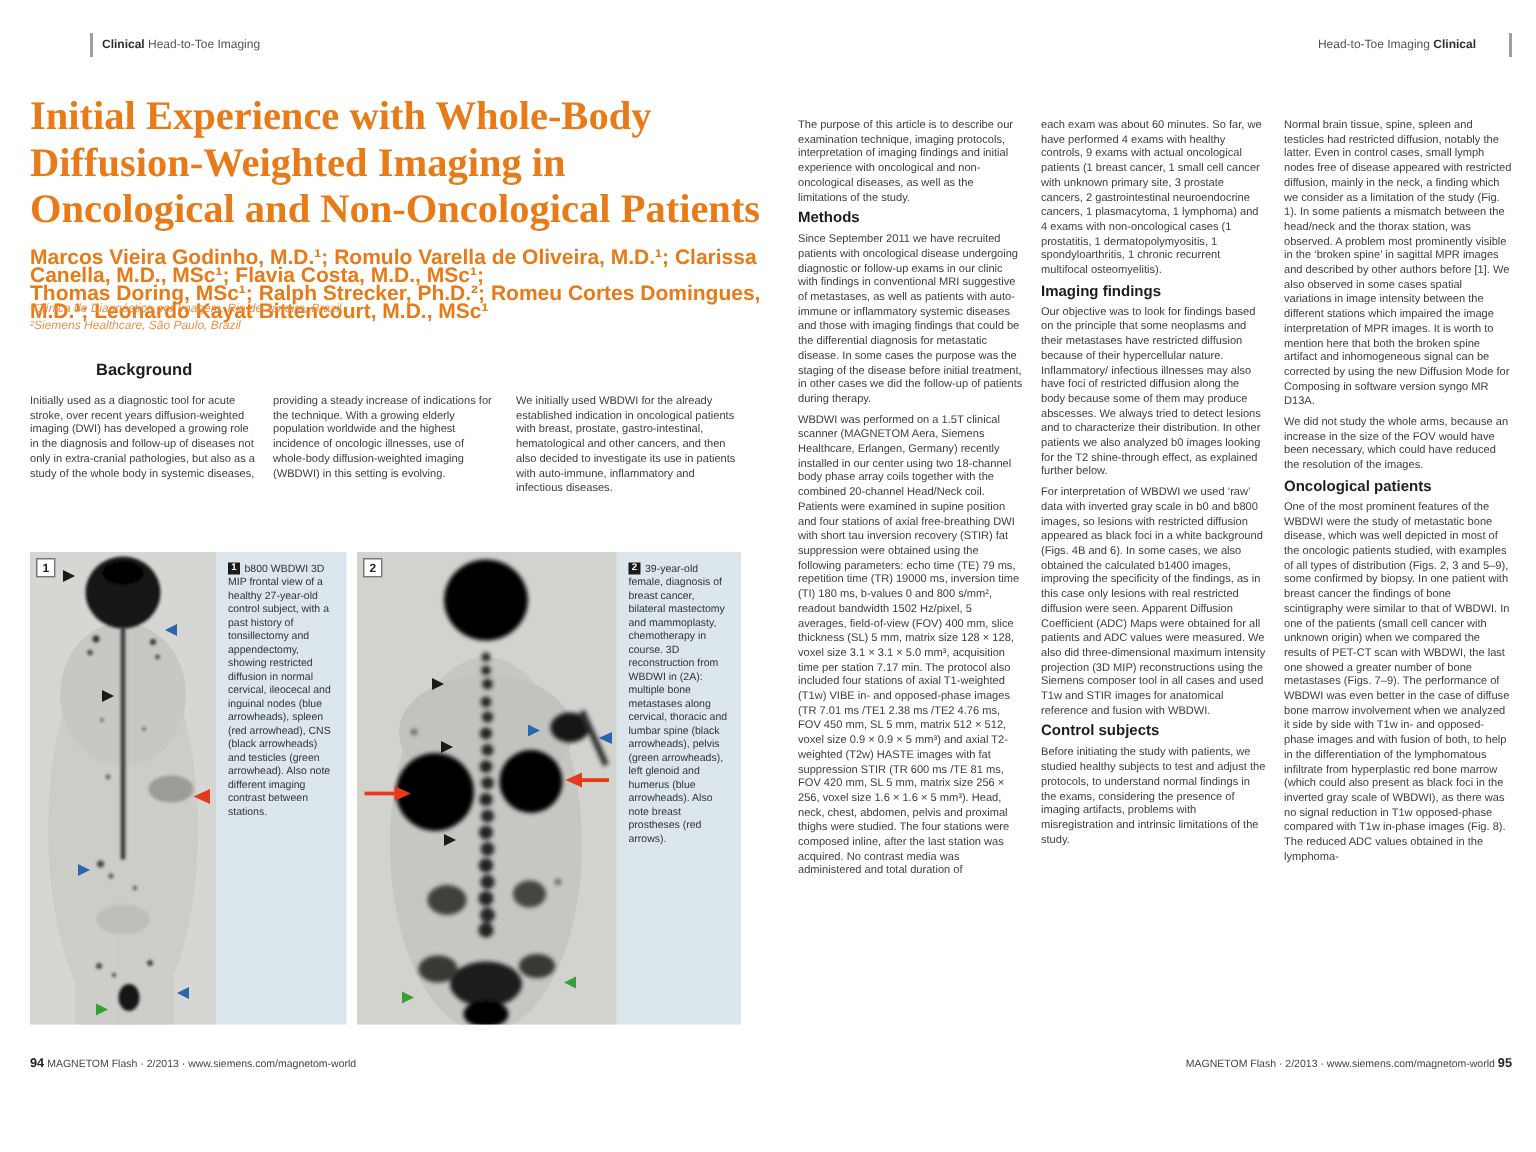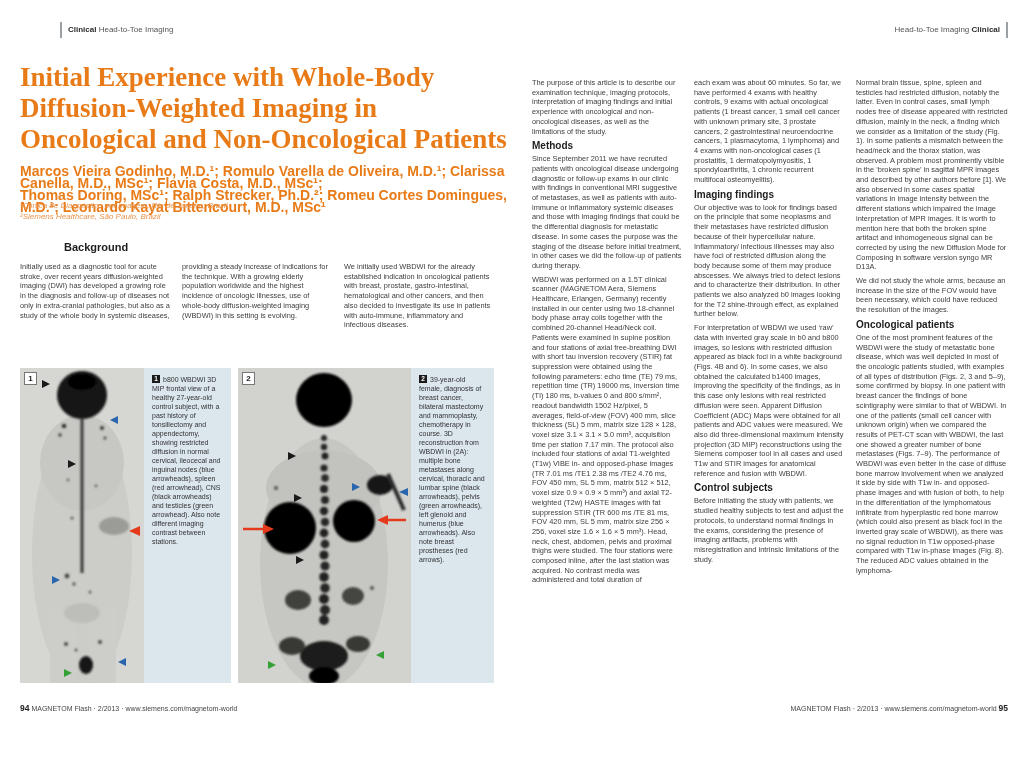--- a/index.html
+++ b/index.html
@@ -7,21 +7,21 @@
     width:1024px;height:768px;background:#ffffff;position:relative;
     font-family:"Liberation Sans", sans-serif;color:#3b3b3b;overflow:hidden;
     -webkit-font-smoothing:antialiased;
   }
   .abs{position:absolute;}
 
   
   .runhead{top:22px;font-size:8px;color:#555;height:16px;line-height:16px;}
   .runhead .rh-bold{font-weight:bold;color:#2c2c2c;}
   .rh-left{left:17px;border-left:2px solid #9aa0a4;padding-left:6px;margin-left:43px;}
-  .rh-right{right:16px;border-right:2px solid #9aa0a4;padding-right:6px;text-align:right;}
+  .rh-right{right:16px;border-right:2px solid #9aa0a4;padding-right:22px;text-align:right;}
 
   
   .title{left:20px;top:62px;width:495px;
     font-family:"Liberation Serif", serif;font-weight:bold;
     font-size:27px;line-height:31px;color:#e87b17;white-space:nowrap;}
   .authors{left:20px;top:165px;width:490px;font-size:14px;line-height:12px;
     font-weight:bold;color:#e87b17;}
   .affils{left:20px;top:200px;width:480px;font-size:8px;line-height:11px;
     font-style:italic;color:#e8924a;}
 

